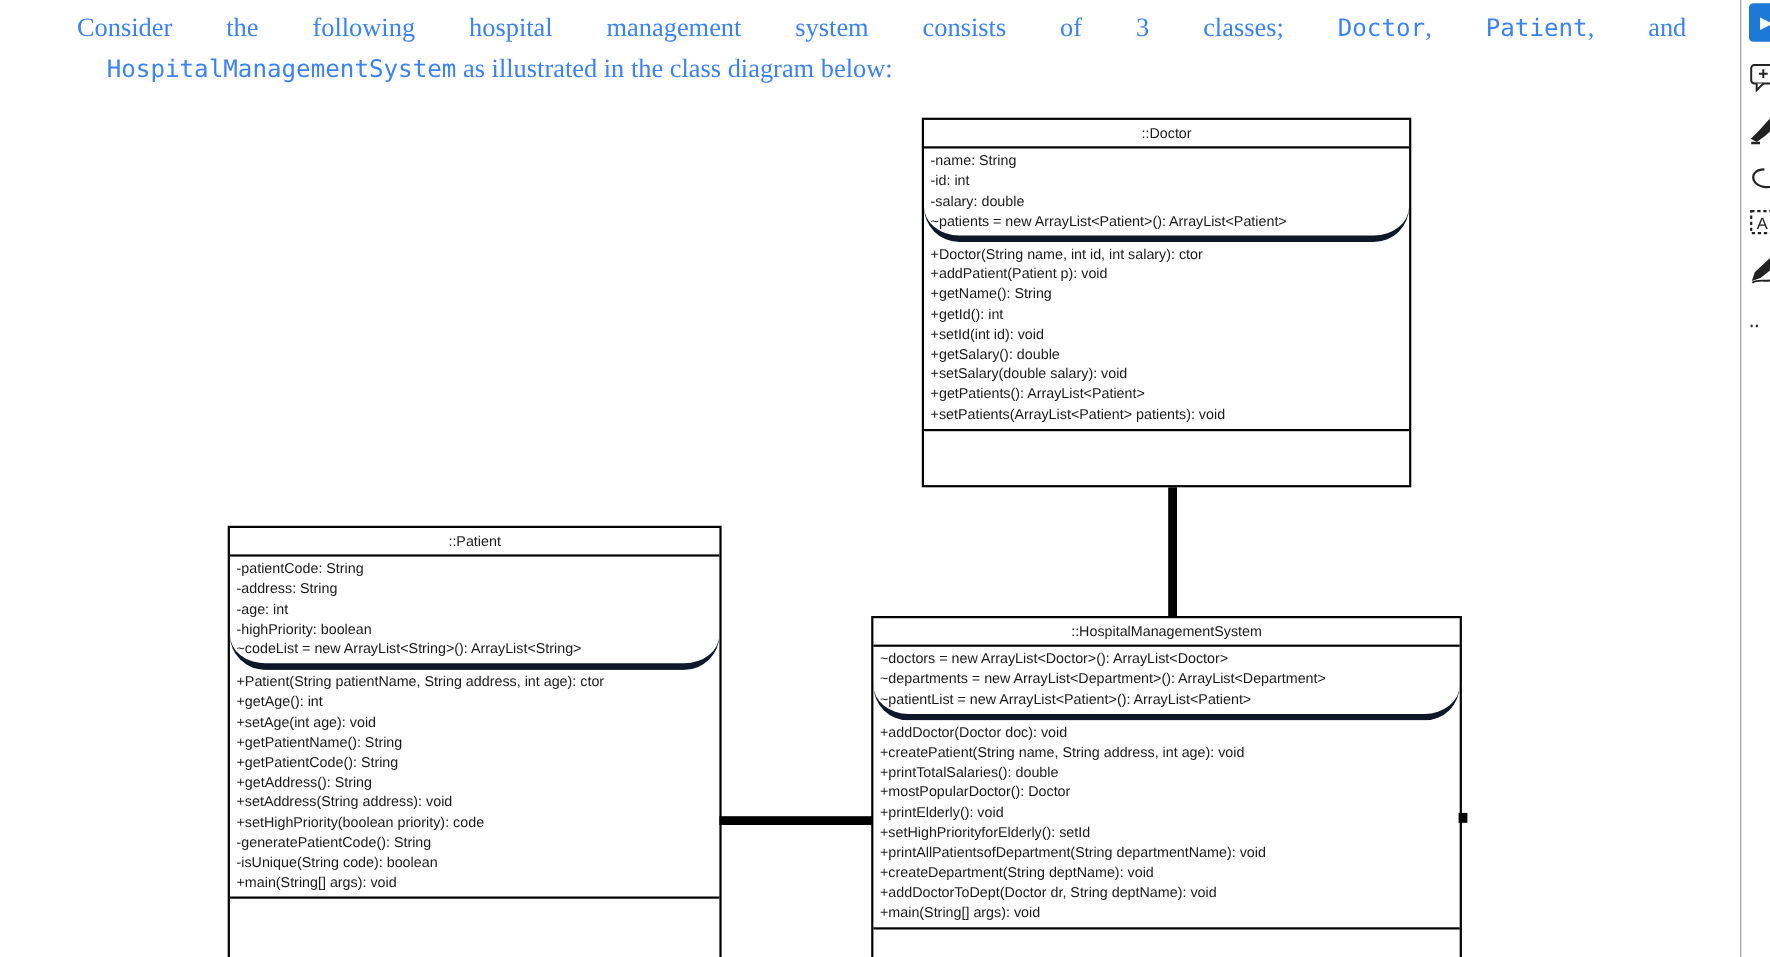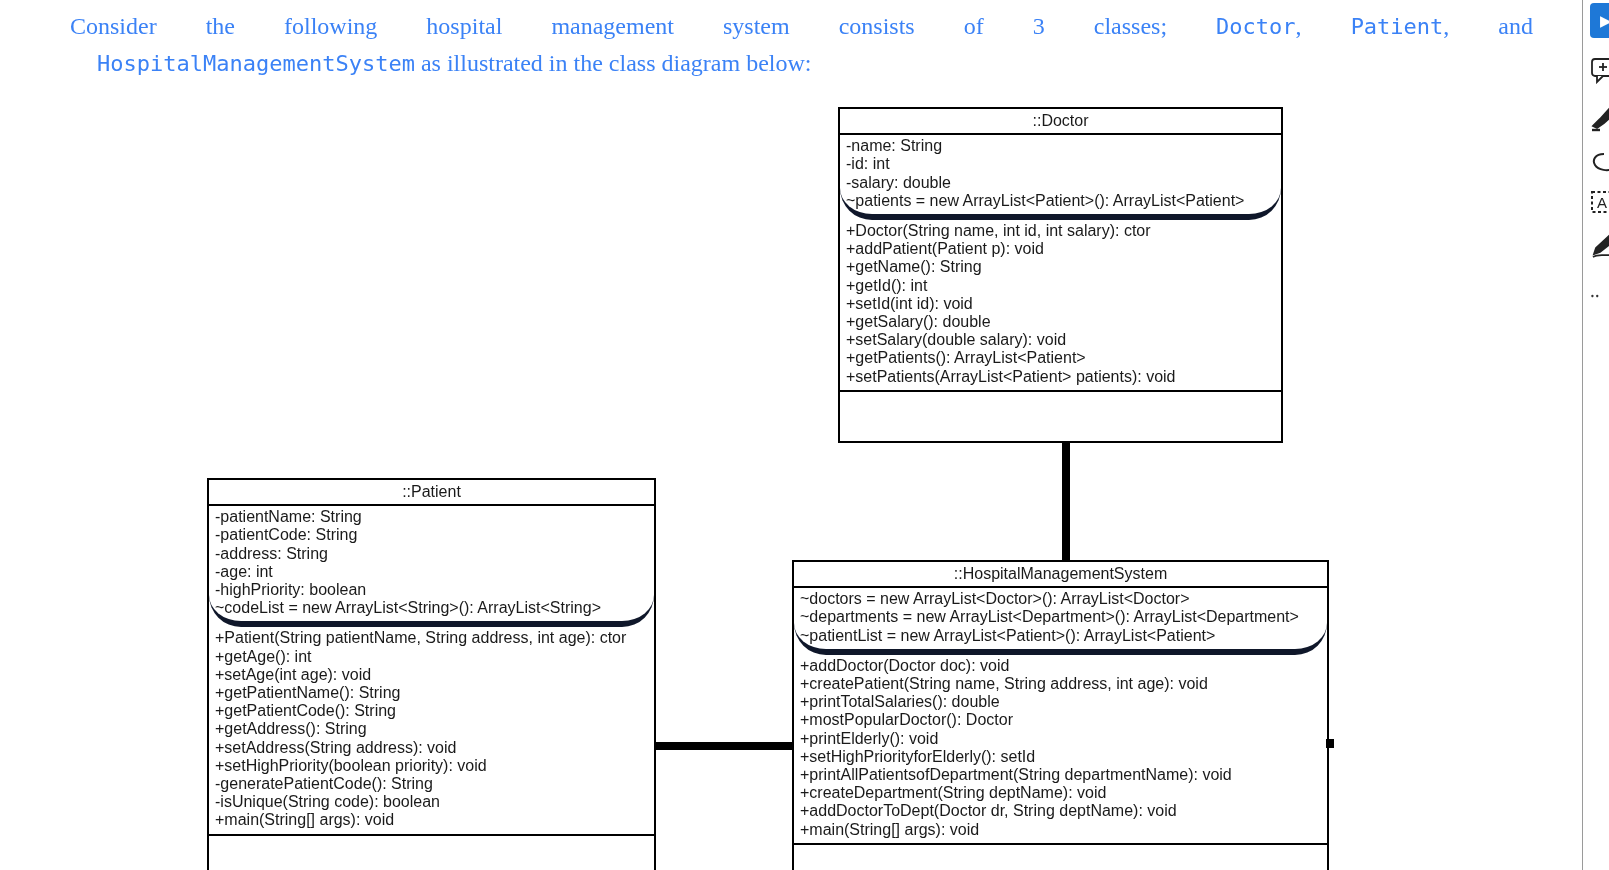--- a/index.html
+++ b/index.html
@@ -9,21 +9,21 @@
 
   
   .intro { position:absolute; left:70px; top:8px; width:1463px;
            font-family:"Liberation Serif", serif; font-size:24px; color:#3b82f6; }
   .intro .line1 { text-align:justify; text-align-last:justify; line-height:37px; }
   .intro .line2 { text-align:left; line-height:37px;margin-left:27px; }
   .mono { font-family:"DejaVu Sans Mono", monospace; font-size:22px; }
 
   
   .class-box { position:absolute; background:#fff; border:2px solid #000;
-               font-size:16px; line-height:18.2px; color:#1a1a1a; }
+               font-size:13px; line-height:18.2px; color:#1a1a1a; }
   .class-title { text-align:center; padding:3px 4px 3px; border-bottom:2px solid #000; }
   .compartment { padding:2px 6px 4px; }
   .attrs { border-bottom:6px solid #0f172a;border-radius:32px; }
   .methods { border-bottom:2px solid #000; }
   .diag-line { white-space:nowrap; }
 
   #box-doctor  { left:838px; top:107px;  width:445px; height:336px; }
   #box-patient { left:207px; top:478px;  width:449px; height:402px; }
   #box-hms     { left:792px; top:560px;  width:537px; height:330px; }
   #box-doctor .empty  { height:37px; }
@@ -82,37 +82,36 @@
         <div class="diag-line">+getPatients(): ArrayList&lt;Patient&gt;</div>
         <div class="diag-line">+setPatients(ArrayList&lt;Patient&gt; patients): void</div>
       </div>
     <div class="empty"></div>
   </div>
 
   <div class="class-box" id="box-patient">
     <div class="class-title">::Patient</div>
     <div class="compartment attrs">
 
-    <div class="diag-line">-patientName: String</div>
         <div class="diag-line">-patientCode: String</div>
         <div class="diag-line">-address: String</div>
         <div class="diag-line">-age: int</div>
         <div class="diag-line">-highPriority: boolean</div>
         <div class="diag-line">~codeList = new ArrayList&lt;String&gt;(): ArrayList&lt;String&gt;</div>
       </div>
     <div class="compartment methods">
 
     <div class="diag-line">+Patient(String patientName, String address, int age): ctor</div>
         <div class="diag-line">+getAge(): int</div>
         <div class="diag-line">+setAge(int age): void</div>
         <div class="diag-line">+getPatientName(): String</div>
         <div class="diag-line">+getPatientCode(): String</div>
         <div class="diag-line">+getAddress(): String</div>
         <div class="diag-line">+setAddress(String address): void</div>
-        <div class="diag-line">+setHighPriority(boolean priority): void</div>
+        <div class="diag-line">+setHighPriority(boolean priority): code</div>
         <div class="diag-line">-generatePatientCode(): String</div>
         <div class="diag-line">-isUnique(String code): boolean</div>
         <div class="diag-line">+main(String[] args): void</div>
       </div>
     <div class="empty"></div>
   </div>
 
   <div class="class-box" id="box-hms">
     <div class="class-title">::HospitalManagementSystem</div>
     <div class="compartment attrs">

